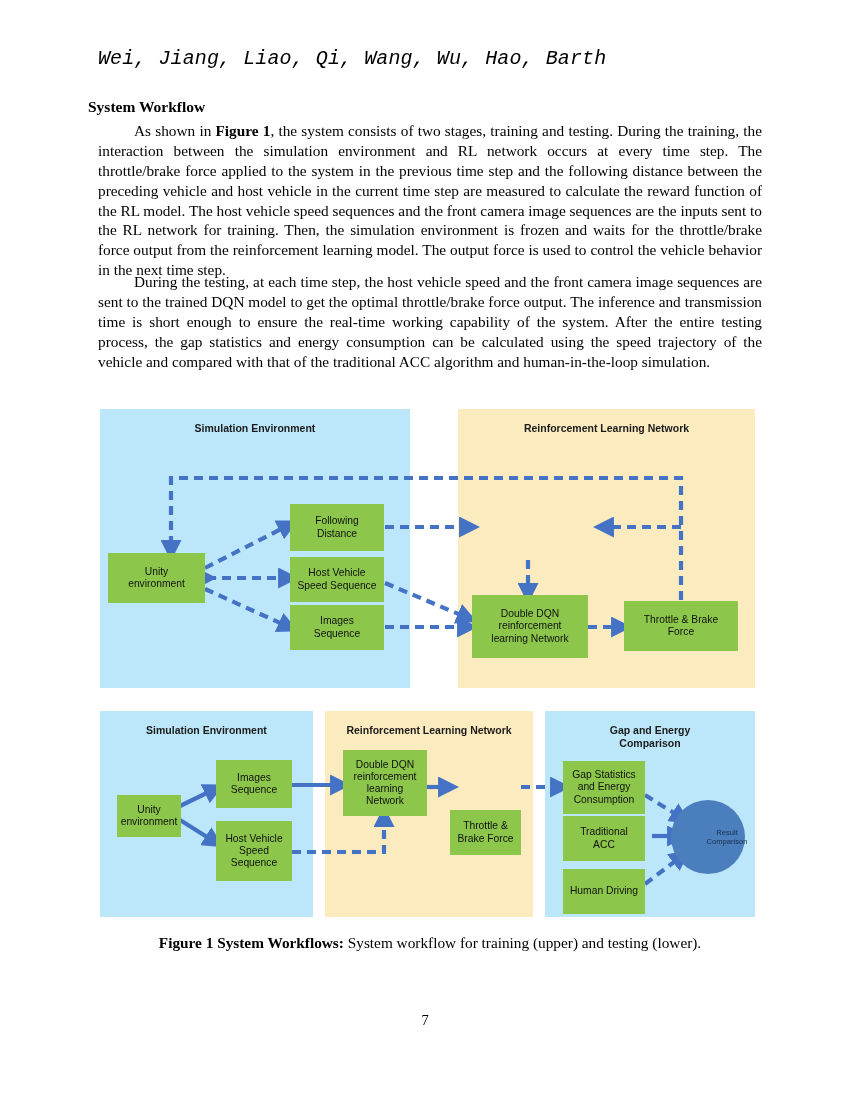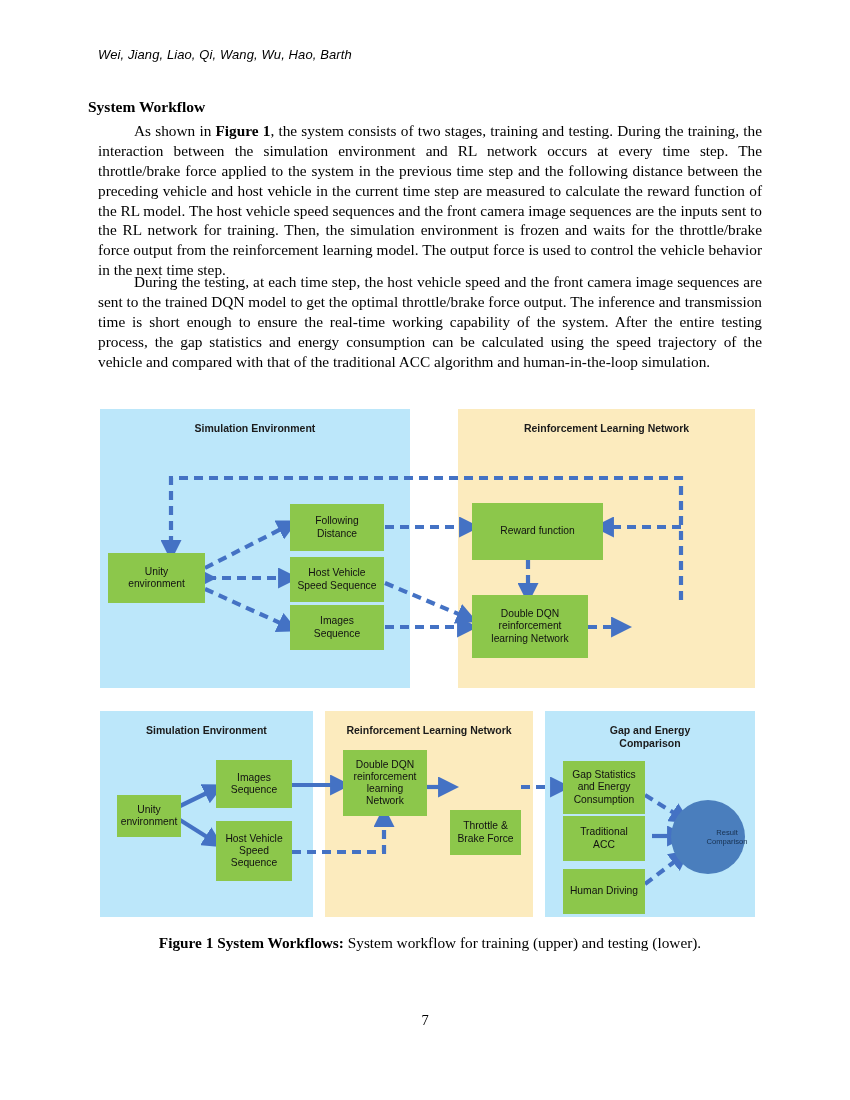--- a/index.html
+++ b/index.html
@@ -8,22 +8,22 @@
     background:#ffffff;
     font-family:"Liberation Serif", serif;
     color:#000;
     position:relative;
     overflow:hidden;
   }
   .page{position:absolute;inset:0;}
 
   .running-head{
     position:absolute;left:98px;top:47px;
-    font-family:Liberation Sans, sans-serif;
-    font-style:italic;font-size:13px;letter-spacing:.1px;
+    font-family:Liberation Mono, monospace;
+    font-style:italic;font-size:20px;letter-spacing:.1px;
   }
 
   .section-title{
     position:absolute;left:88px;top:98px;
     font-weight:bold;font-size:15.5px;
   }
 
   .body-text{
     position:absolute;left:98px;width:664px;
     font-size:15.3px;line-height:1.30;
@@ -136,27 +136,28 @@
 Distance</span>
     </div>
     <div class="gbox" style="left:290px;top:557px;width:94px;height:45px;">
       <span style="white-space: pre-line;">Host Vehicle
 Speed Sequence</span>
     </div>
     <div class="gbox" style="left:290px;top:605px;width:94px;height:45px;">
       <span style="white-space: pre-line;">Images
 Sequence</span>
     </div>
-    <div class="gbox" style="left:472px;top:503px;width:131px;height:57px;">
-      <span>Reward function</span>
-    </div>
     <div class="gbox" style="left:472px;top:595px;width:116px;height:63px;">
       <span style="white-space: pre-line;">Double DQN
 reinforcement
 learning Network</span>
+    </div>
+    <div class="gbox" style="left:624px;top:601px;width:114px;height:50px;">
+      <span style="white-space: pre-line;">Throttle &amp; Brake
+Force</span>
     </div>
 
     <div class="panel" style="left:100px;top:711px;width:213px;height:206px;background:#BCE7FA;">
       <div class="panel-title" style="top:13px;">Simulation Environment</div>
     </div>
     <div class="panel" style="left:325px;top:711px;width:208px;height:206px;background:#FCEBBE;">
       <div class="panel-title" style="top:13px;">Reinforcement Learning Network</div>
     </div>
     <div class="panel" style="left:545px;top:711px;width:210px;height:206px;background:#BCE7FA;">
       <div class="panel-title" style="top:13px;white-space:pre-line;">Gap and Energy

